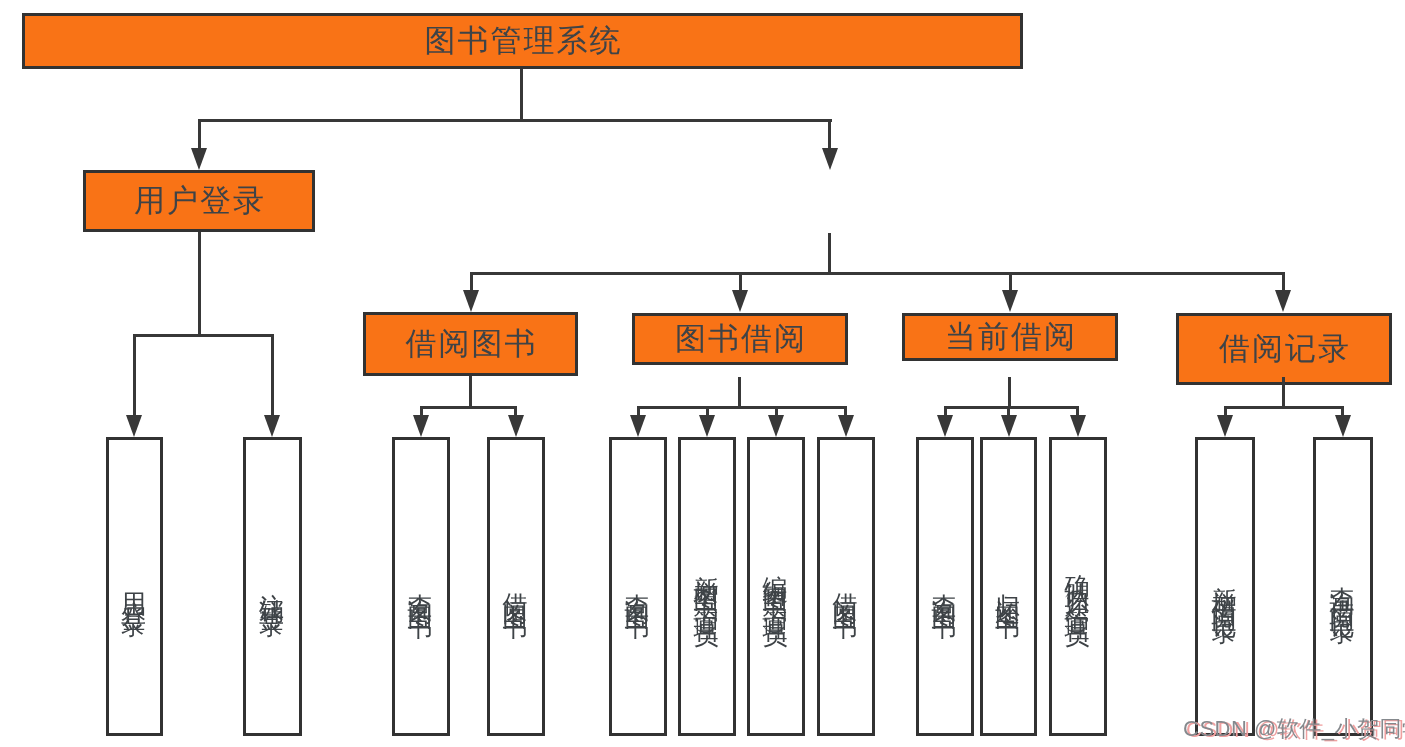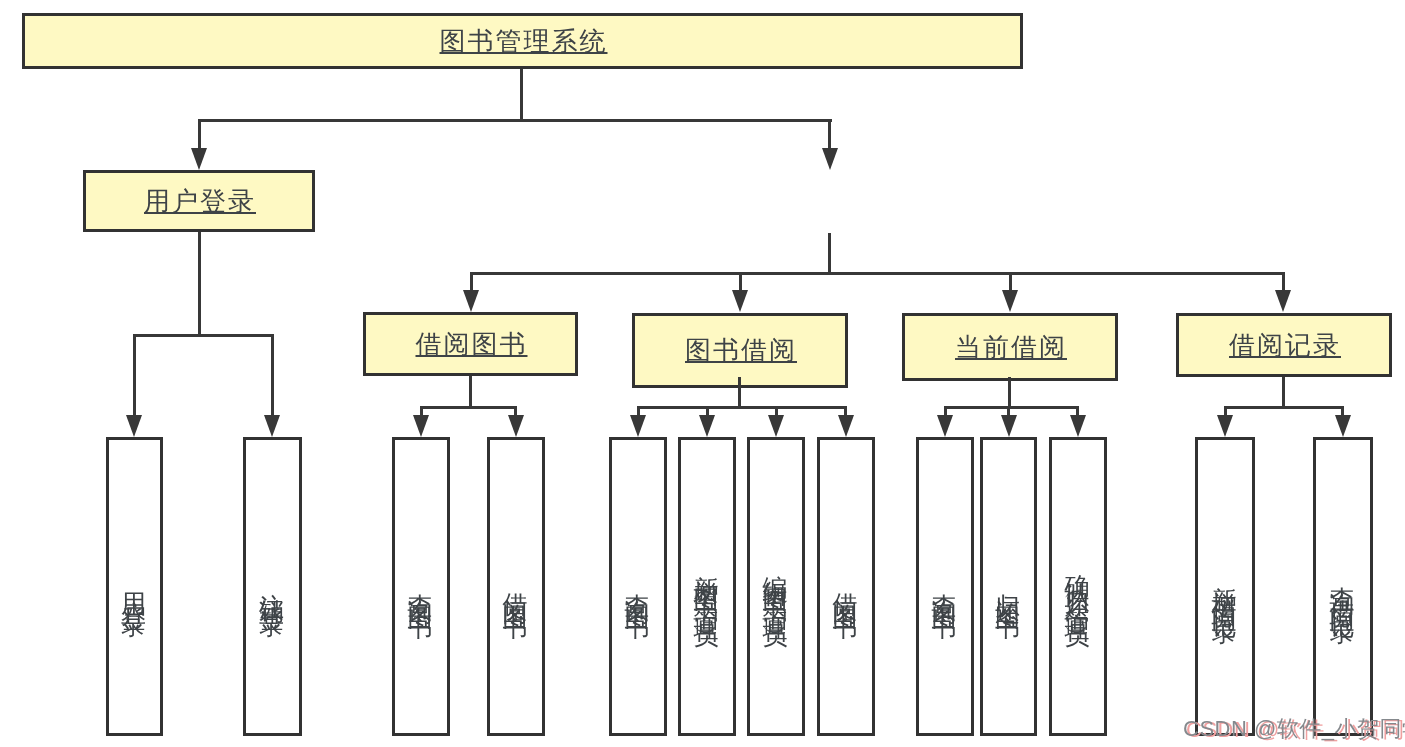--- a/index.html
+++ b/index.html
@@ -2,23 +2,23 @@
 <html><head>
 <meta charset="utf-8">
 <style>
   html,body{margin:0;padding:0;background:#fff;}
   .canvas{
     position:relative;width:1405px;height:747px;background:#ffffff;
     font-family:"Liberation Sans",sans-serif;overflow:hidden;
   }
   
   .hbox{
-    position:absolute;background:#fef9c3;border:3px solid #323232;box-sizing:border-box;
+    position:absolute;background:#f97316;border:3px solid #323232;box-sizing:border-box;
     display:flex;align-items:center;justify-content:center;
-    font-size:26px;letter-spacing:2px;color:#3e4347;white-space:nowrap;text-decoration:underline;
+    font-size:31px;letter-spacing:2px;color:#3e4347;white-space:nowrap;
   }
   .hbox span{text-indent:2px;}
   .vbox{
     position:absolute;top:437px;height:299px;background:#fff;border:3px solid #323232;
     box-sizing:border-box;display:flex;align-items:center;justify-content:center;
   }
   .vbox span{
     writing-mode:vertical-rl;text-orientation:mixed;white-space:nowrap;
     font-size:25px;letter-spacing:7px;color:#3e4347;
   }
@@ -70,27 +70,27 @@
   <div class="vl" style="left:739px;top:272px;height:20px;"></div>
   <div class="arrow" style="left:732px;top:290px;"></div>
   <div class="vl" style="left:1009px;top:272px;height:20px;"></div>
   <div class="arrow" style="left:1002px;top:290px;"></div>
   <div class="vl" style="left:1282px;top:272px;height:20px;"></div>
   <div class="arrow" style="left:1275px;top:290px;"></div>
 
   <div class="hbox" style="left:363px;top:312px;width:215px;height:64px;">
     <span>借阅图书</span>
   </div>
-  <div class="hbox" style="left:632px;top:313px;width:216px;height:75px;">
+  <div class="hbox" style="left:632px;top:313px;width:216px;height:52px;">
     <span>图书借阅</span>
   </div>
-  <div class="hbox" style="left:902px;top:313px;width:216px;height:68px;">
+  <div class="hbox" style="left:902px;top:313px;width:216px;height:48px;">
     <span>当前借阅</span>
   </div>
-  <div class="hbox" style="left:1176px;top:313px;width:216px;height:64px;">
+  <div class="hbox" style="left:1176px;top:313px;width:216px;height:72px;">
     <span>借阅记录</span>
   </div>
 
   <div class="vl" style="left:469px;top:376px;height:32px;"></div>
   <div class="hl" style="left:420px;top:406px;width:97px;"></div>
   <div class="vl" style="left:420px;top:406px;height:12px;"></div>
   <div class="arrow" style="left:413px;top:415px;"></div>
   <div class="vl" style="left:514px;top:406px;height:12px;"></div>
   <div class="arrow" style="left:508px;top:415px;"></div>
 

